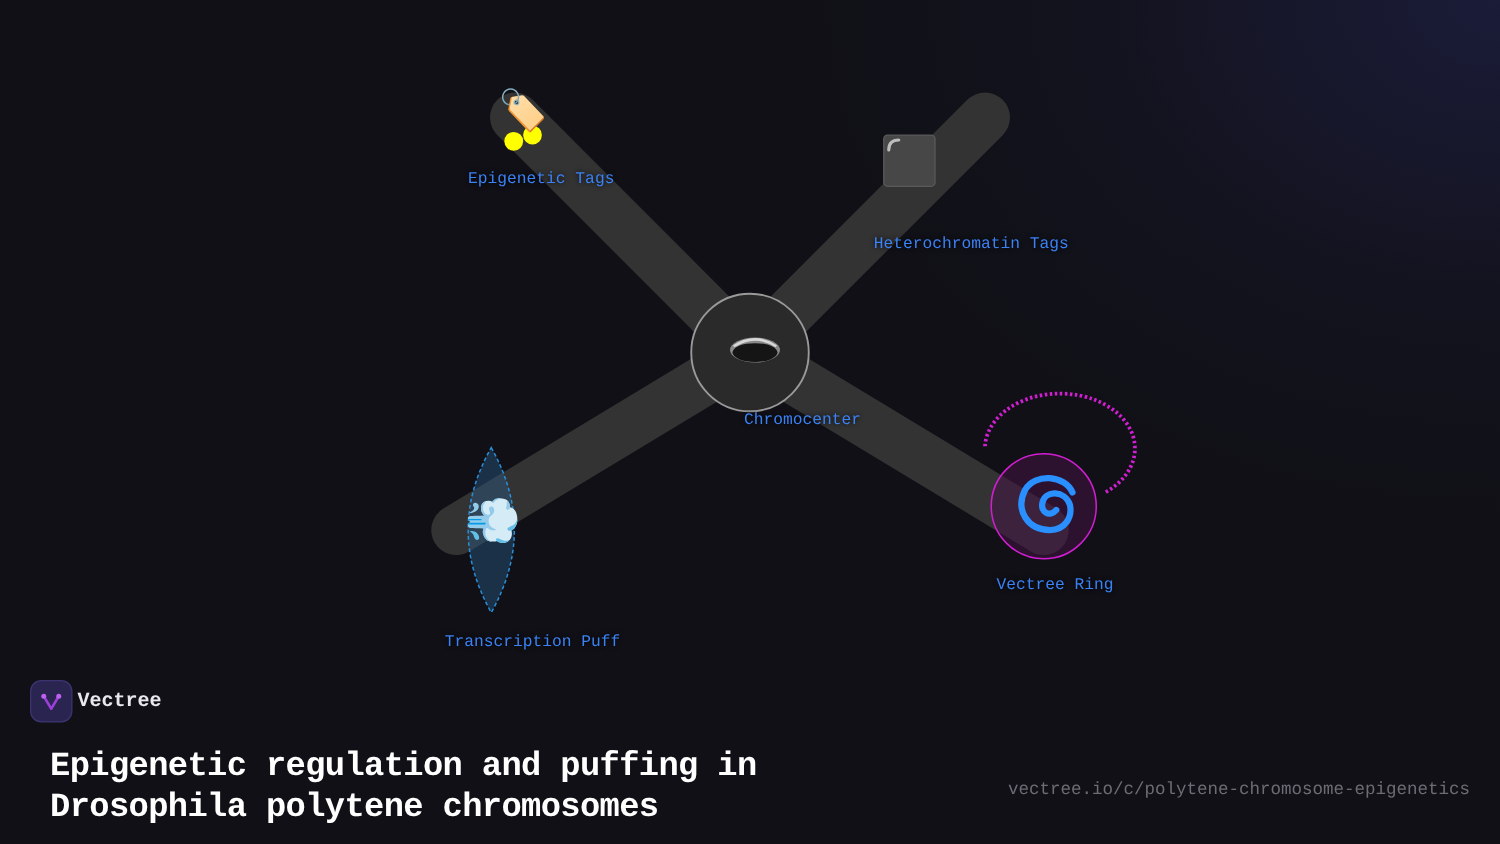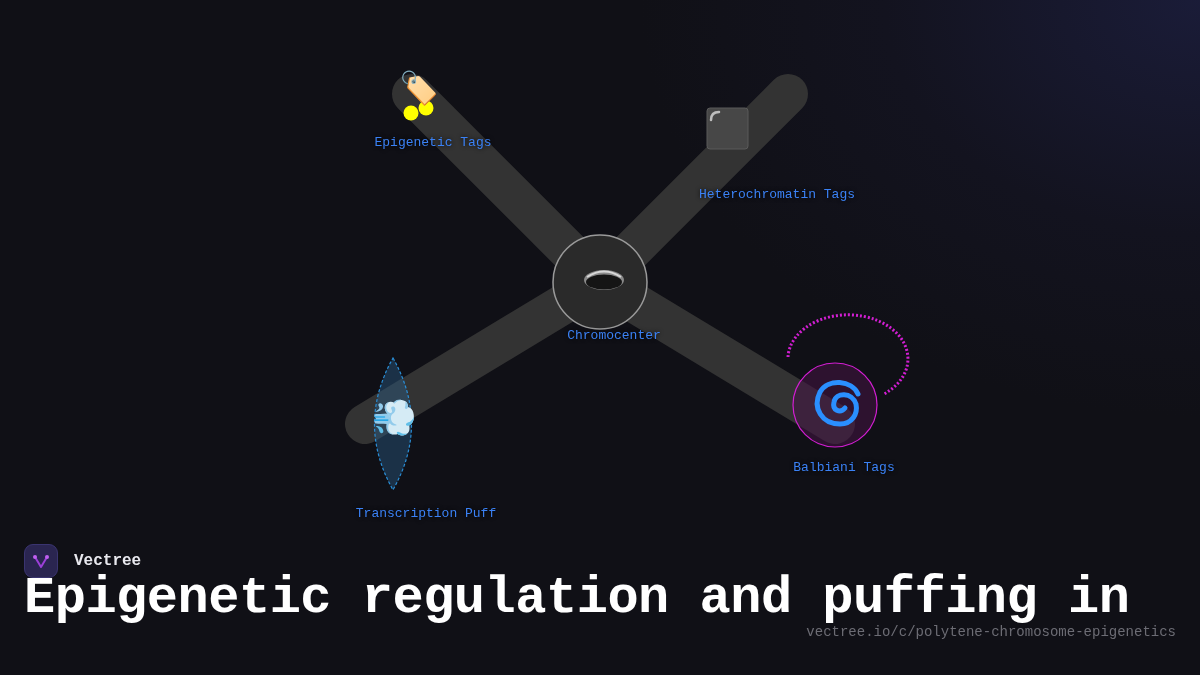--- a/index.html
+++ b/index.html
@@ -17,30 +17,30 @@
     svg.diagram { position: absolute; left: 0; top: 0; }
     .node-label {
       position: absolute; font-size: 13px; color: #3b82f6; white-space: nowrap;
       transform: translateX(-50%);
       text-shadow: 0 0 4px rgba(0,0,0,0.9);
     }
     .emoji {
       position: absolute; transform: translate(-50%, -50%);
       font-family: "DejaVu Sans", sans-serif; line-height: 1;
     }
-    .brand { position: absolute; left: 24px; top: 544px; display: flex; align-items: center; gap: 16px; }
+    .brand { position: absolute; left: 24px; top: 544px; display: flex; align-items: center; gap: 4px; }
     .brand-logo {
       width: 34px; height: 34px; border-radius: 9px;
       background: #2a2550; border: 1px solid #3a3470;
       display: flex; align-items: center; justify-content: center; box-sizing: border-box;
     }
     .brand-name { font-size: 16px; font-weight: bold; color: #e8e8ee; }
     .title {
-      position: absolute; left: 24px; top: 582px; margin: 0;
-      font-size: 52px; line-height: 33px; font-weight: bold; color: #ffffff;
+      position: absolute; left: 24px; top: 582px; margin: 16px;
+      font-size: 27px; line-height: 33px; font-weight: bold; color: #ffffff;
       letter-spacing: -0.5px;
     }
     .url {
       position: absolute; right: 24px; top: 624px;
       font-size: 14px; color: #6c6c74;
     }
   </style>
 </head>
 <body>
 
@@ -80,32 +80,33 @@
   <g fill="none" stroke="#2a8fff" stroke-width="5" stroke-linecap="round">
     <path d="M858 394 C852 380 828 378 820 392 C812 408 822 424 840 424 C852 424 858 414 856 404 C852 392 836 392 834 402 C832 410 840 414 845 408"></path>
   </g>
 </svg>
 
 <span class="emoji" style="left:419px; top:88px; font-size:32px;">🏷️</span>
 <span class="emoji" style="left:395px; top:418px; font-size:36px; color:#cfe8f7;">💨</span>
 
 <div class="node-label" style="left:433px; top:135px;">Epigenetic Tags</div>
 <div class="node-label" style="left:777px; top:187px;">Heterochromatin Tags</div>
-<div class="node-label" style="left:614px; top:328px;text-align:right;">Chromocenter</div>
-<div class="node-label" style="left:844px; top:460px;">Balbiani Tags</div>
+<div class="node-label" style="left:642px; top:328px;text-align:right;">Chromocenter</div>
+<div class="node-label" style="left:844px; top:460px;">Vectree Ring</div>
 <div class="node-label" style="left:426px; top:506px;">Transcription Puff</div>
 
 <div class="brand">
   <div class="brand-logo">
     <svg width="20" height="20" viewBox="0 0 20 20">
       <path d="M4 6 L10 16 L16 6" stroke="#9b3fd8" stroke-width="2" fill="none" stroke-linecap="round" stroke-linejoin="round"></path>
       <circle cx="4" cy="6" r="2" fill="#c060f0"></circle>
       <circle cx="16" cy="6" r="2" fill="#c060f0"></circle>
     </svg>
   </div>
   <span class="brand-name">Vectree</span>
 </div>
 
 <h1 class="title">
   <span>Epigenetic regulation and puffing in</span><br>
+  <span>Drosophila polytene chromosomes</span>
 </h1>
 
 <div class="url">vectree.io/c/polytene-chromosome-epigenetics</div>
 
 </body></html>

